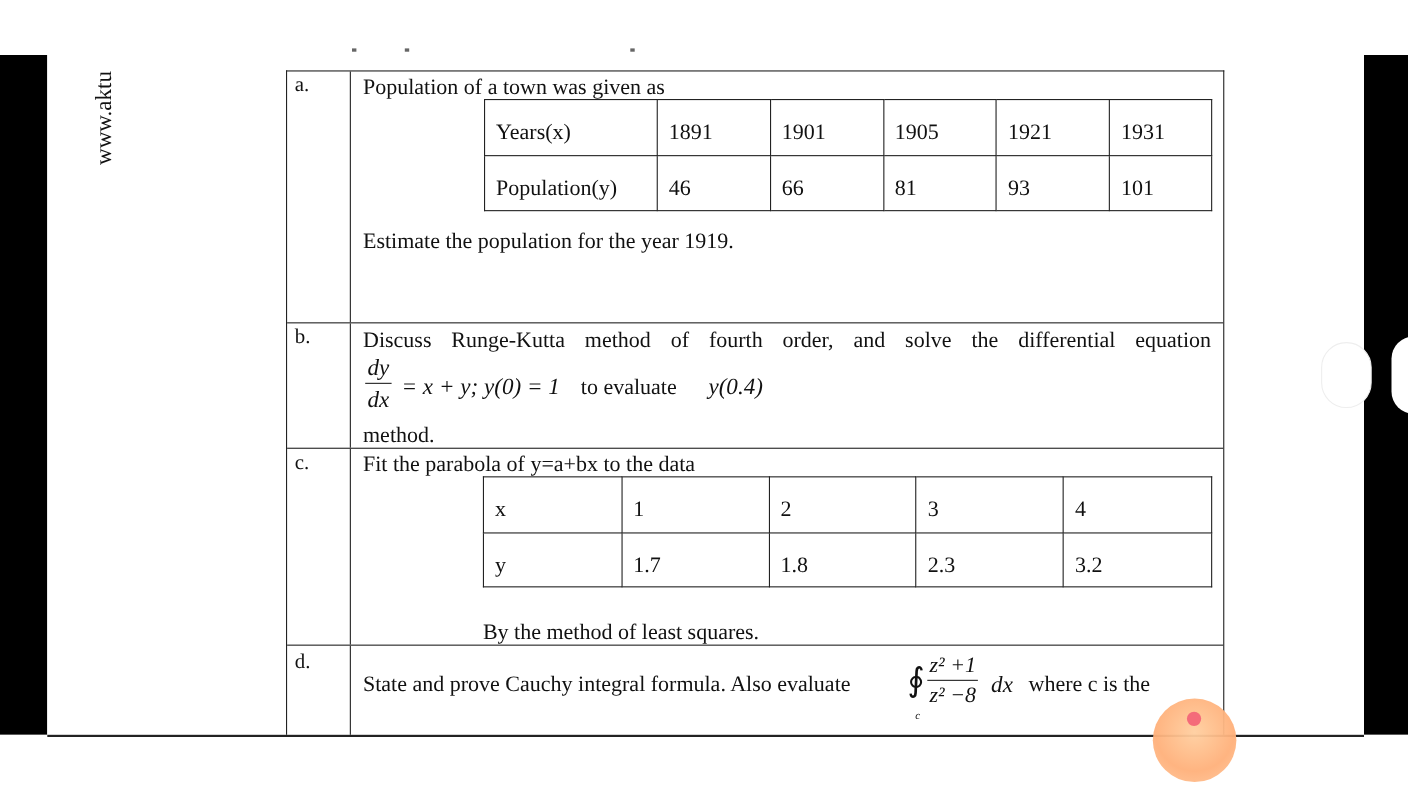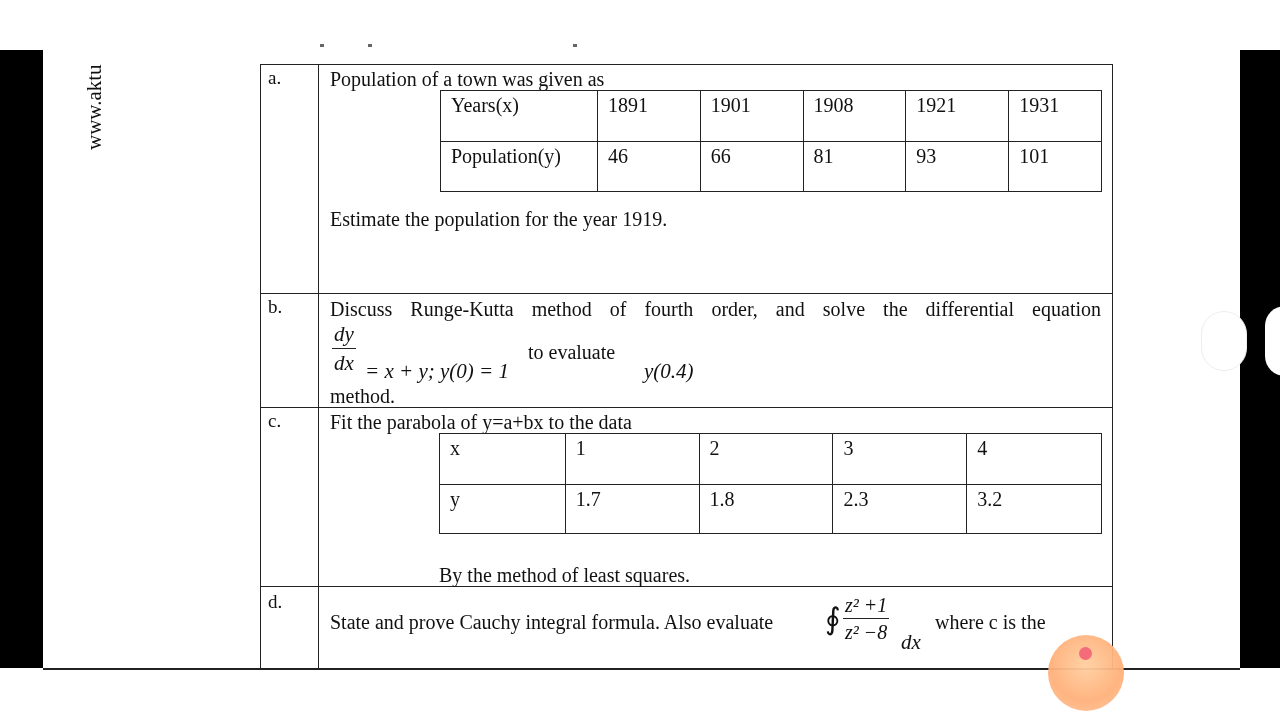--- a/index.html
+++ b/index.html
@@ -20,26 +20,26 @@
 
   .qtable { position: absolute; left: 260px; top: 64px; width: 853px; height: 606px; border: 1.5px solid #222; border-bottom: none; }
   .qrow { position: absolute; left: 0; width: 100%; border-bottom: 1.5px solid #222; }
   .qlabel { position: absolute; left: 0; top: 0; width: 58px; height: 100%; border-right: 1.5px solid #222; }
   .qlabel span { position: absolute; left: 7px; top: 2px; font-size: 19px; }
   .qbody { position: absolute; left: 58px; top: 0; right: 0; height: 100%; }
 
   .txt { position: absolute; font-size: 20px; white-space: nowrap; line-height: 1; }
 
   table.data { position: absolute; border-collapse: collapse; font-size: 20px; }
-  table.data td { border: 1.5px solid #222; vertical-align: top; padding: 3px 10px 0 10px; text-align: left; }
+  table.data td { border: 1.5px solid #222; vertical-align: top; padding: 18px 10px 0 10px; text-align: left; }
 
   .frac { position: absolute; text-align: center; font-style: italic; font-size: 21px; }
   .frac .num { display: block; border-bottom: 1.3px solid #222; padding: 0 2px 1px 2px; }
   .frac .den { display: block; padding-top: 2px; }
-  .math { font-style: italic; margin-top: 20px; }
+  .math { font-style: italic; }
 
   .justify-line { position: absolute; left: 11px; right: 11px; font-size: 20px; text-align: justify; text-align-last: justify; white-space: nowrap; line-height: 1; }
 
   .pill { position: absolute; left: 1201px; top: 311px; width: 46px; height: 60px; border-radius: 23px; background: #fff; border: 1px solid #eee; }
   .pill2 { position: absolute; left: 1265px; top: 306px; width: 40px; height: 70px; border-radius: 20px; background: #fff; }
 
   .touch { position: absolute; left: 1048px; top: 635px; width: 76px; height: 76px; border-radius: 50%;
            background: radial-gradient(circle at 50% 40%, #ffcfa0 0%, #ffb07a 60%, #ffc79b 100%); opacity: 0.95; }
   .touch-dot { position: absolute; left: 1079px; top: 647px; width: 13px; height: 13px; border-radius: 50%; background: #f46b7a; }
   .bottom-band { position: absolute; left: 0; top: 668px; width: 1280px; height: 52px; background: #fff; }
@@ -66,21 +66,21 @@
       <span>a.</span>
     </div>
     <div class="qbody">
       <div class="txt" style="left:11px; top:4px;">Population of a town was given as</div>
       <table class="data" style="left:121px; top:25px; width:662px;">
         <tbody>
             <tr style="height:51px;">
           <td style="width:157px">Years(x)</td>
           <td style="width:103px">1891</td>
           <td style="width:103px">1901</td>
-          <td style="width:103px">1908</td>
+          <td style="width:103px">1905</td>
           <td style="width:103px">1921</td>
           <td style="width:93px">1931</td>
         </tr>
         <tr style="height:50px;">
           <td>Population(y)</td>
           <td>46</td>
           <td>66</td>
           <td>81</td>
           <td>93</td>
           <td>101</td>

